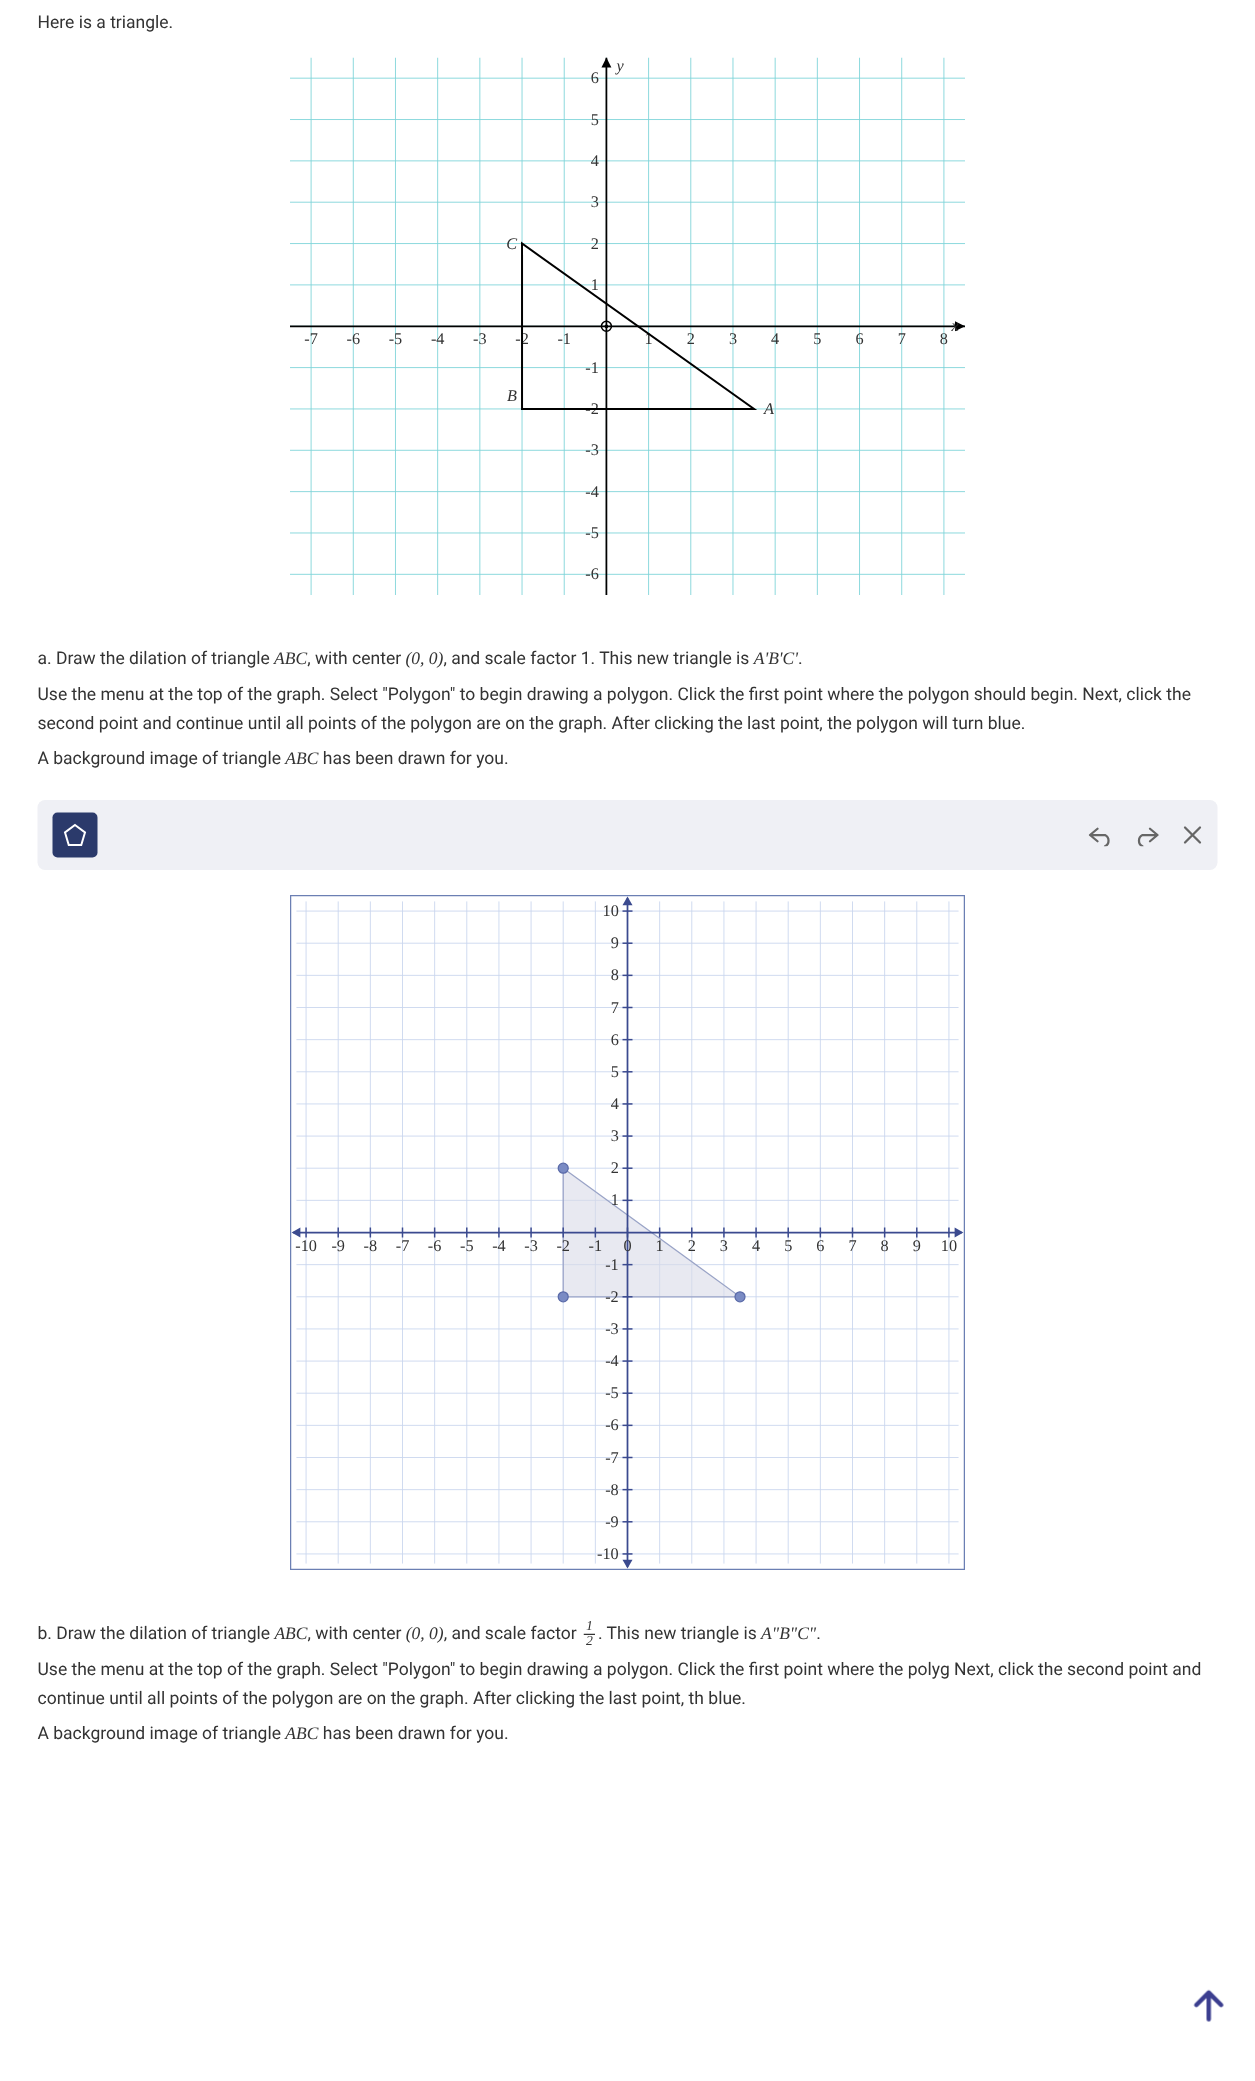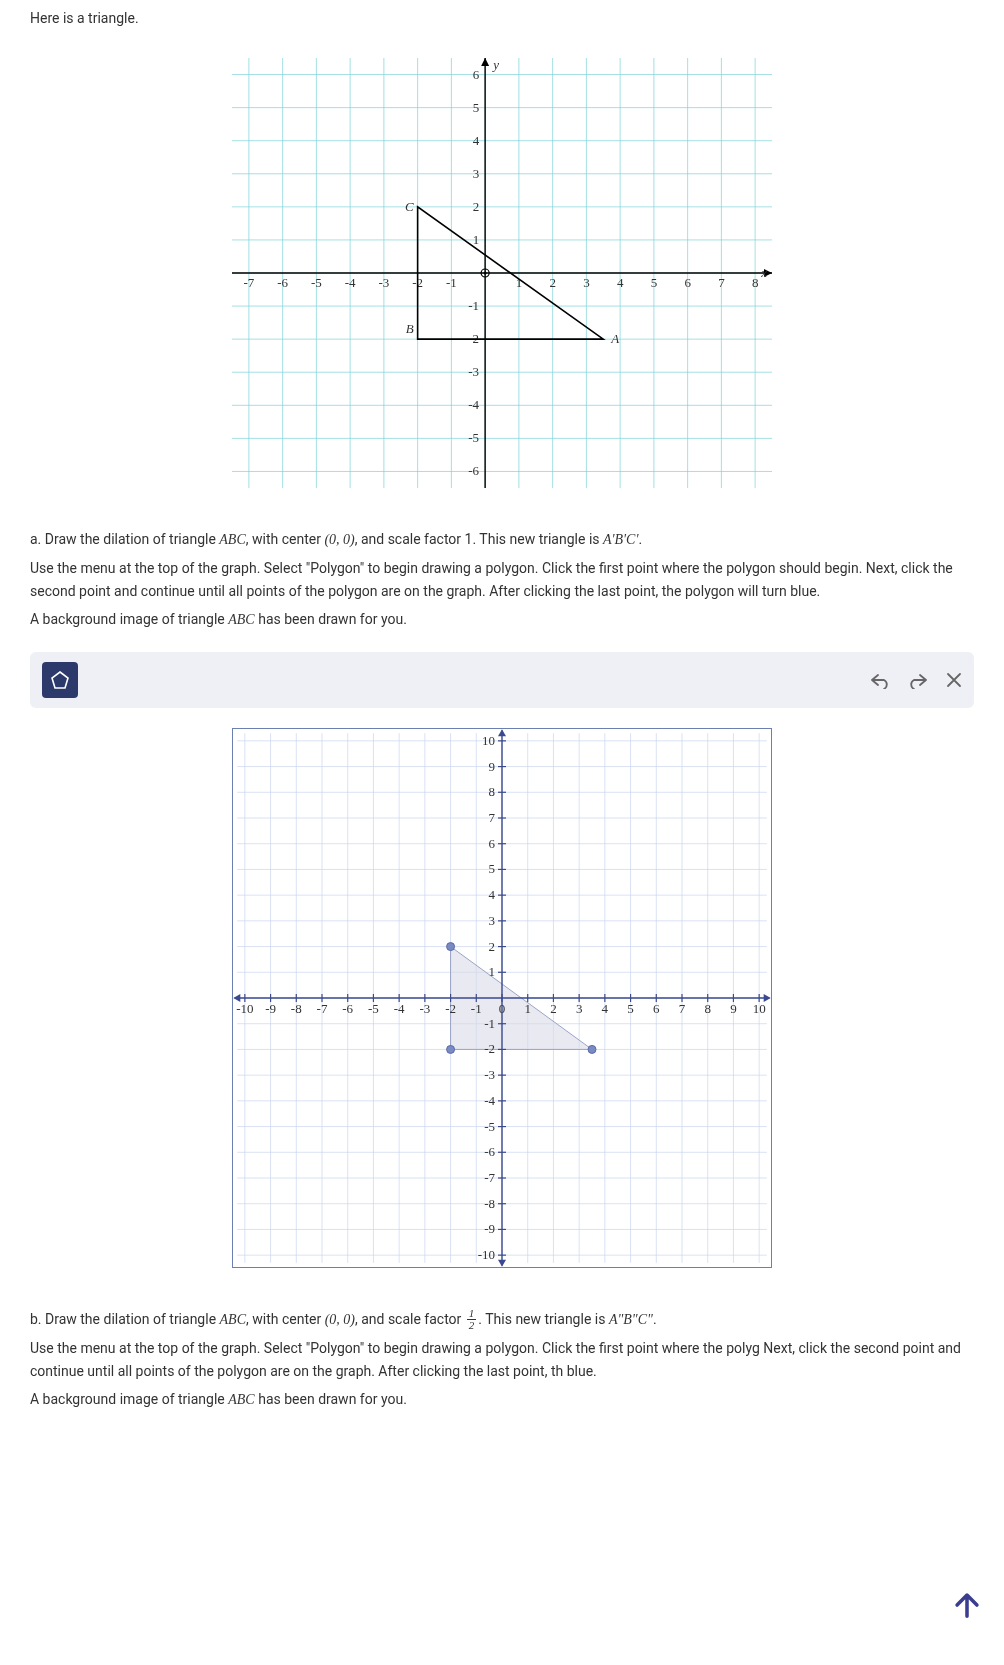--- a/index.html
+++ b/index.html
@@ -1,17 +1,17 @@
 <!DOCTYPE html>
 <html><head>
 <meta charset="utf-8">
 <style>
   * { box-sizing: border-box; margin: 0; padding: 0; }
   body { font-family: -apple-system, BlinkMacSystemFont, "Segoe UI", Roboto, sans-serif; font-size: 14px; color: #333; background: #fff; padding: 10px 30px 40px; width: 1004px; }
-  .intro-text { font-size: 14px; margin-bottom: 32px; color: #333; }
+  .intro-text { font-size: 14px; margin-bottom: 20px; color: #333; }
   .chart-wrapper { display: flex; justify-content: center; margin: 20px 0 40px; }
   .question-block { margin: 20px 0; line-height: 1.6; color: #333; }
   .question-block p { margin-bottom: 6px; }
   .math { font-family: "Times New Roman", serif; font-style: italic; margin-top: 32px; }
   .toolbar { background: #eff0f5; border-radius: 6px; height: 56px; display: flex; align-items: center; justify-content: space-between; padding: 0 12px; margin: 10px 0 20px; }
   .tool-left { display: flex; align-items: center; }
   .tool-btn { width: 36px; height: 36px; border-radius: 4px; display: flex; align-items: center; justify-content: center; cursor: pointer; }
   .tool-btn.active { background: #2b3a6b; }
   .tool-right { display: flex; gap: 18px; align-items: center; color: #555; }
   .tool-right svg { cursor: pointer; }

